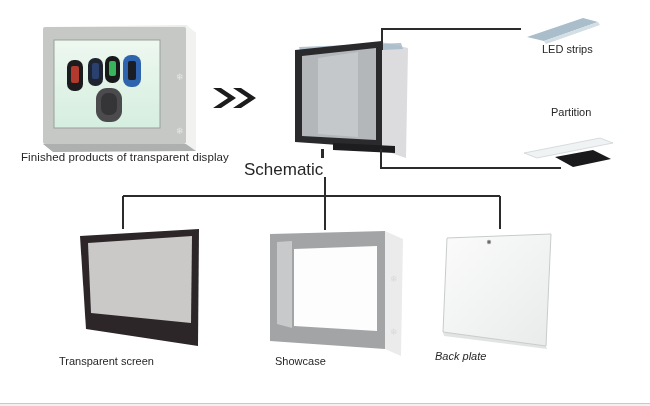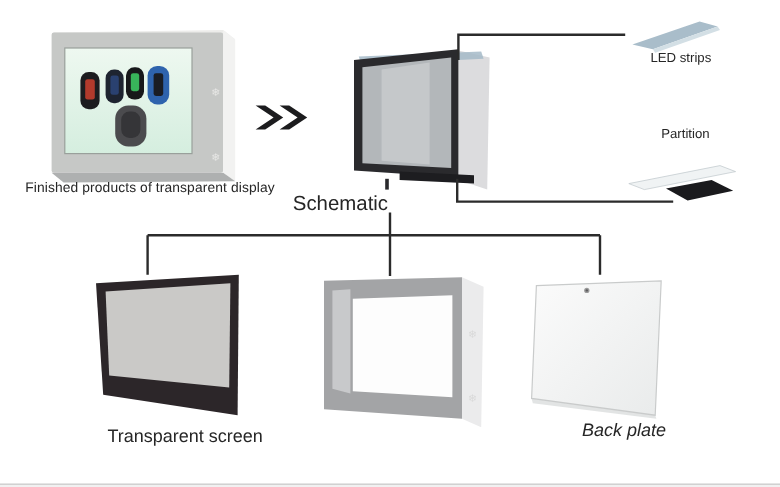--- a/index.html
+++ b/index.html
@@ -6,21 +6,21 @@
   .canvas{
     position:relative;width:650px;height:406px;background:#fff;
     font-family:"Liberation Sans",sans-serif;overflow:hidden;
   }
   .art{position:absolute;left:0;top:0;}
   .label{position:absolute;color:#262626;line-height:1.15;white-space:nowrap;}
   .caption{left:21px;top:151px;font-size:11.5px;letter-spacing:.1px;}
   .schematic-title{left:244px;top:160px;font-size:17px;}
   .led-label{left:542px;top:43px;font-size:11px;}
   .partition-label{left:551px;top:106px;font-size:11px;}
-  .comp-label{text-align:right;font-size:15px;}
+  .comp-label{text-align:left;font-size:11px;}
   .ts-label{left:59px;top:355px;width:160px;}
   .sc-label{left:275px;top:355px;width:120px;}
   .bp-label{left:435px;top:350px;width:120px;font-style:italic;}
   .logo{position:absolute;font-size:9px;pointer-events:none;}
   .logo.product{color:#e7e7e5;left:176px;}
   .logo.case{color:#d9d9d9;left:390px;}
   .divider{position:absolute;left:0;top:403px;width:650px;height:3px;
     background:#f1f1f1;border-top:1px solid #c9c9c9;box-sizing:border-box;}
 </style>
 </head>
@@ -113,16 +113,17 @@
   <span class="logo product" style="top:72px">❄</span>
   <span class="logo product" style="top:126px">❄</span>
   <span class="logo case" style="top:274px">❄</span>
   <span class="logo case" style="top:327px">❄</span>
 
   <div class="label schematic-title">Schematic</div>
   <div class="label caption">Finished products of transparent display</div>
   <div class="label led-label">LED strips</div>
   <div class="label partition-label">Partition</div>
   <div class="label comp-label ts-label">Transparent screen</div>
+  <div class="label comp-label sc-label">Showcase</div>
   <div class="label comp-label bp-label">Back plate</div>
 
   <div class="divider"></div>
 </div>
 
 </body></html>

